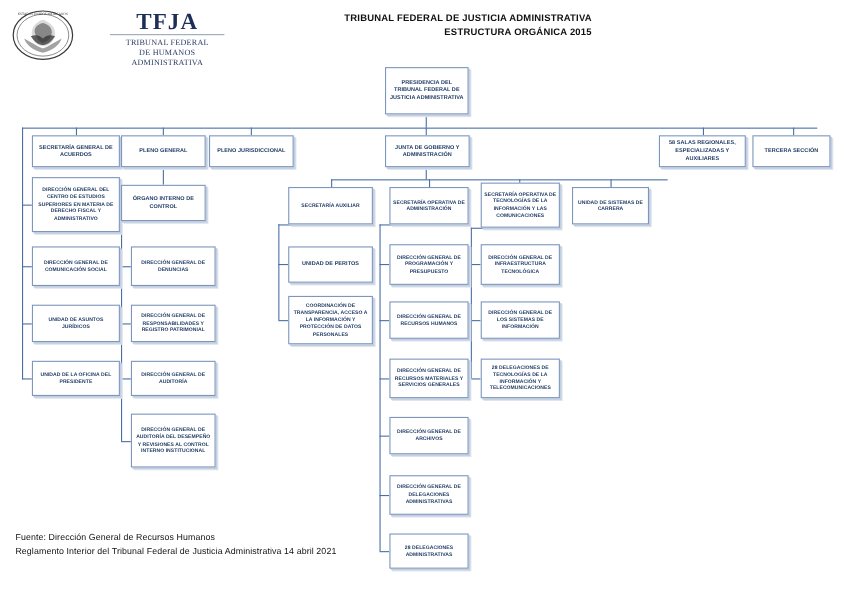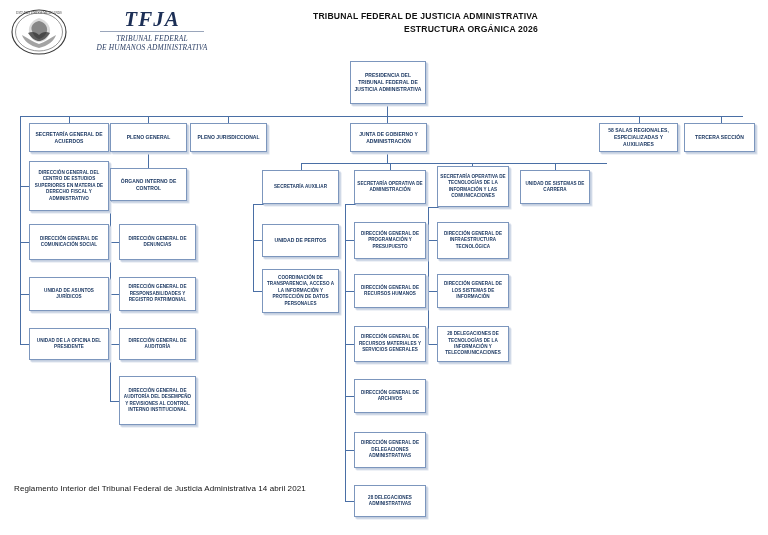--- a/index.html
+++ b/index.html
@@ -12,21 +12,20 @@
   }
   #chart-root{position:absolute;inset:0;}
 
   
   .hdr-seal{
     position:absolute;left:8px;top:8px;width:62px;height:48px;
   }
   .hdr-logo{
     position:absolute;left:96px;top:8px;width:112px;height:44px;
     text-align:center;
-    font-style:italic;
   }
   .hdr-logo .tfja{
     font-family:"Liberation Serif", serif;
     font-size:21px;font-weight:bold;letter-spacing:1px;
     color:#1c2f56;line-height:22px;
   }
   .hdr-logo .rule{
     height:1px;background:#9aa6bb;margin:1px 4px 2px 4px;
   }
   .hdr-logo .sub1,.hdr-logo .sub2{
@@ -97,21 +96,21 @@
 
   <div class="hdr-logo">
     <div class="tfja">TFJA</div>
     <div class="rule"></div>
     <div class="sub1">TRIBUNAL FEDERAL</div>
     <div class="sub2">DE  HUMANOS ADMINISTRATIVA</div>
   </div>
 
   <div class="hdr-title">
     <div class="l1">TRIBUNAL FEDERAL DE JUSTICIA ADMINISTRATIVA</div>
-    <div class="l2">ESTRUCTURA ORGÁNICA 2026</div>
+    <div class="l2">ESTRUCTURA ORGÁNICA 2015</div>
   </div>
 
   <div class="ln v" style="left:387px;top:104px;height:12px;"></div>
 
   <div class="ln h" style="left:20px;top:116px;width:723px;"></div>
 
   <div class="ln v" style="left:69px;top:116px;height:7px;"></div>
   <div class="ln v" style="left:148px;top:116px;height:7px;"></div>
   <div class="ln v" style="left:228px;top:116px;height:7px;"></div>
   <div class="ln v" style="left:387px;top:116px;height:7px;"></div>
@@ -255,16 +254,17 @@
     <span>DIRECCIÓN GENERAL DE INFRAESTRUCTURA TECNOLÓGICA</span>
   </div>
   <div class="bx" style="left:437px;top:274px;width:72px;height:34px;">
     <span>DIRECCIÓN GENERAL DE LOS SISTEMAS DE INFORMACIÓN</span>
   </div>
   <div class="bx" style="left:437px;top:326px;width:72px;height:36px;">
     <span>28 DELEGACIONES DE TECNOLOGÍAS DE LA INFORMACIÓN Y TELECOMUNICACIONES</span>
   </div>
 
   <div class="foot">
+    <div>Fuente: Dirección General de Recursos Humanos</div>
     <div>Reglamento Interior del Tribunal Federal de Justicia Administrativa  14 abril 2021</div>
   </div>
 
 </div>
 
 </body></html>

